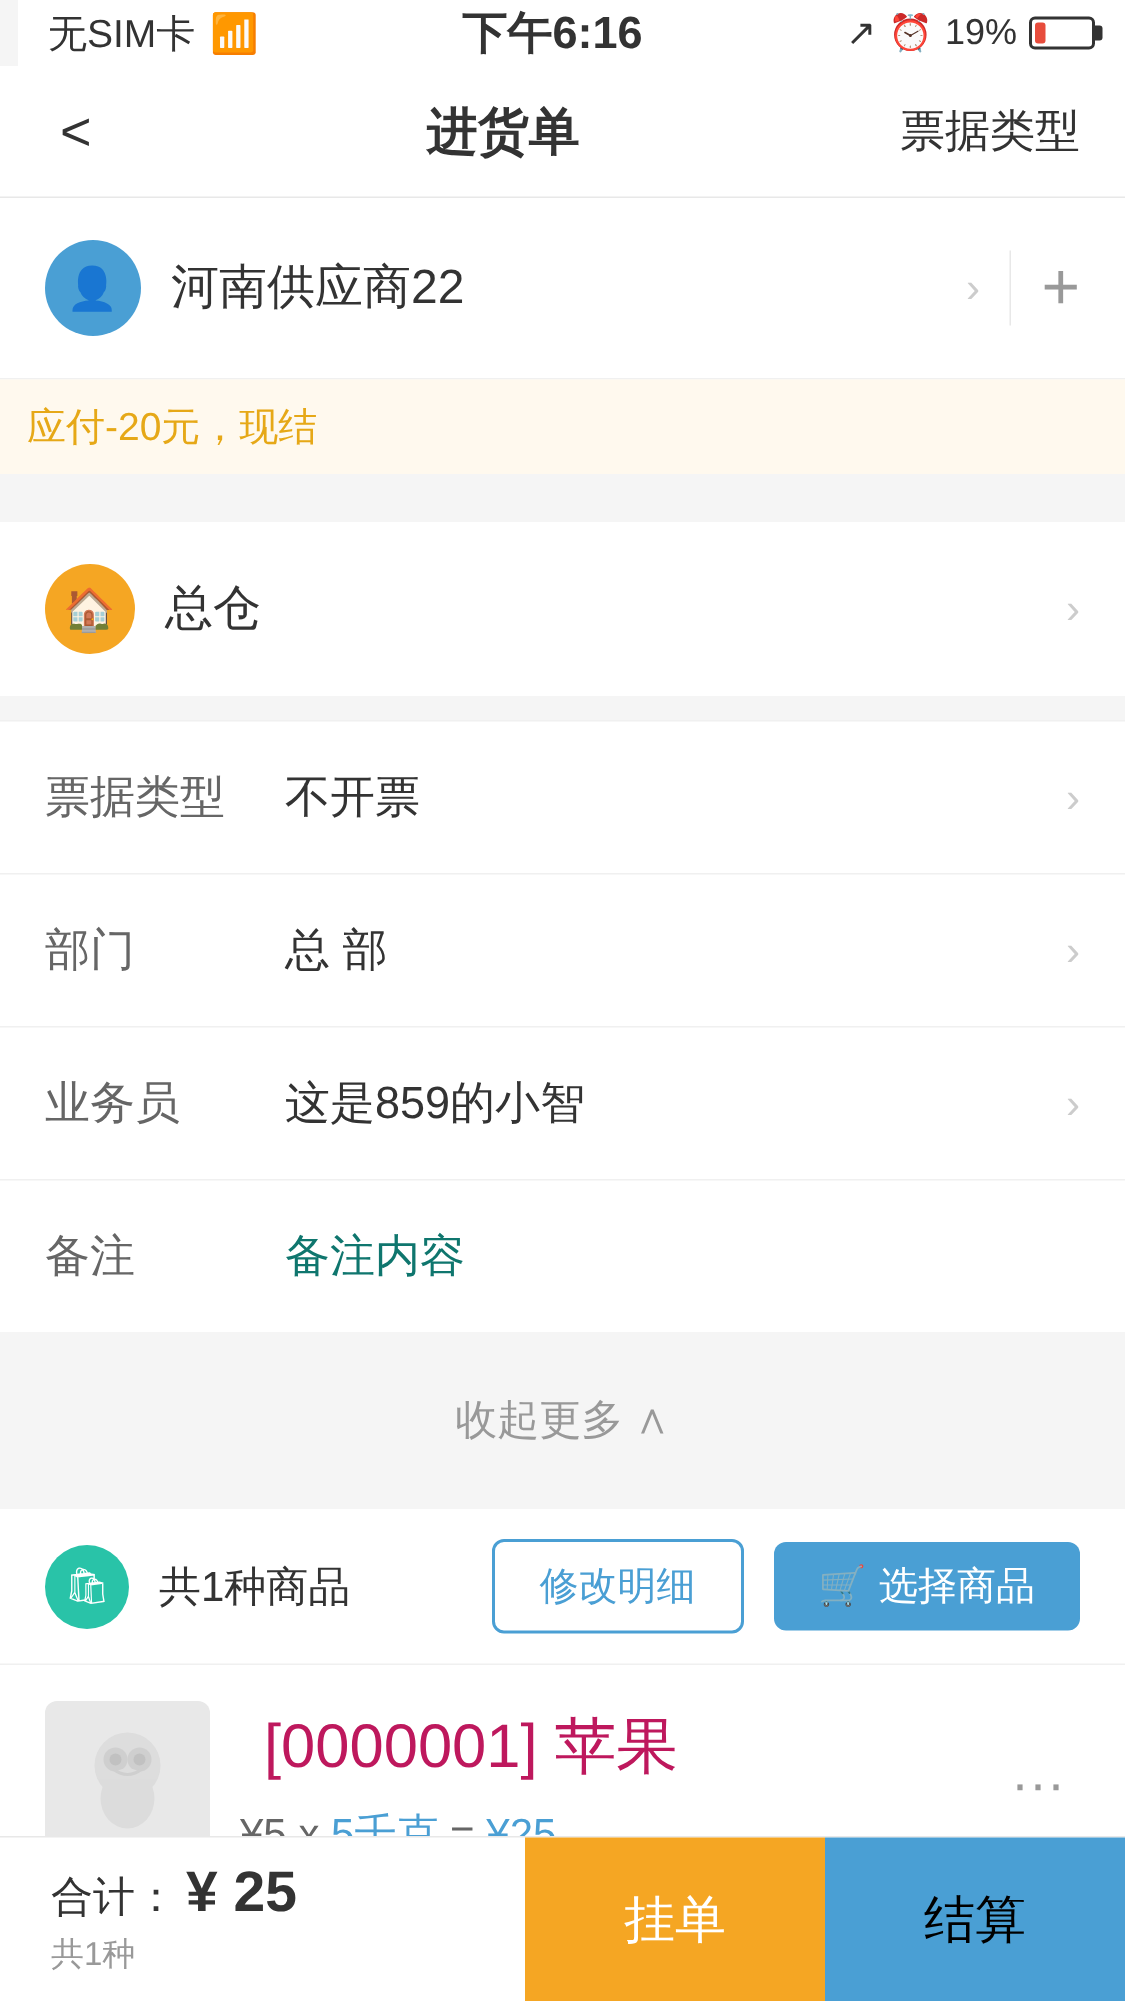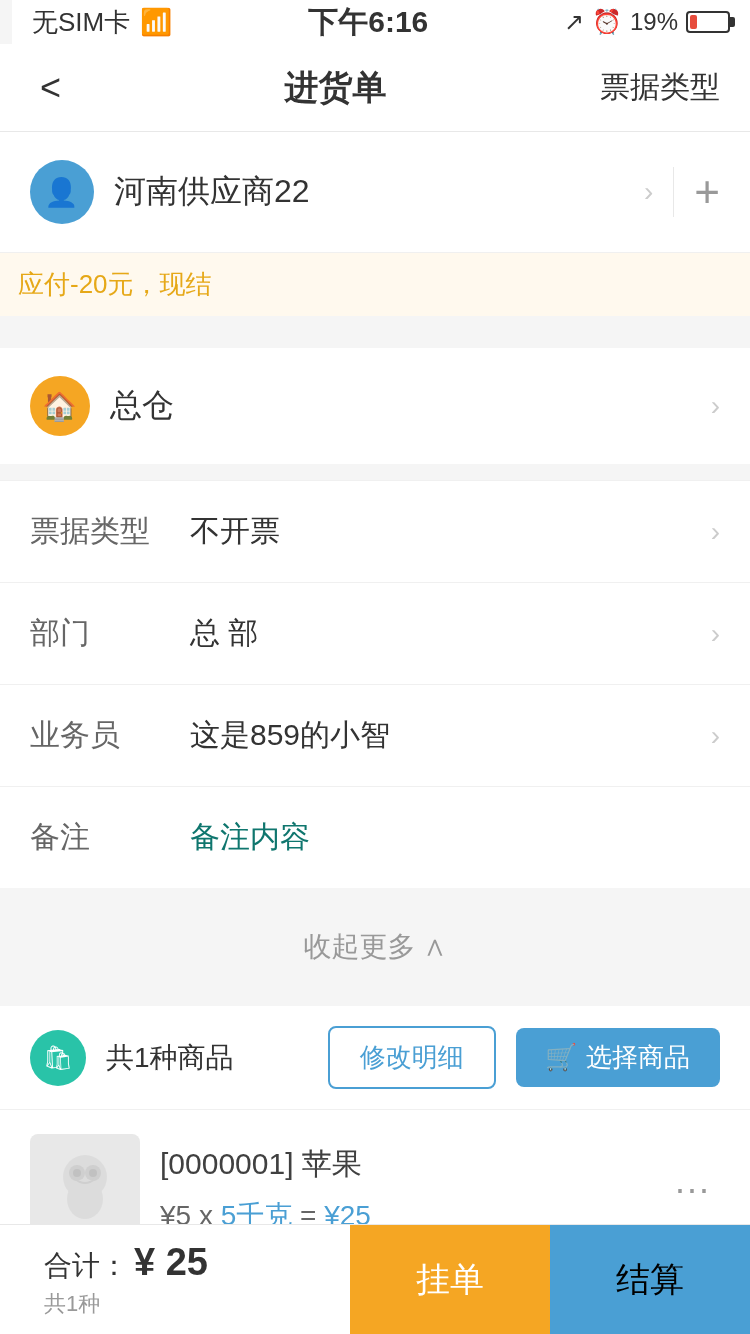--- a/index.html
+++ b/index.html
@@ -219,23 +219,24 @@
     .product-thumb {
       width: 110px; height: 110px; background: #e8e8e8; border-radius: 8px;
       display: flex; align-items: center; justify-content: center;
       flex-shrink: 0; overflow: hidden;
     }
     .product-thumb-owl {
       width: 80px; height: 80px; opacity: 0.4;
     }
     .product-info { flex: 1; }
     .product-name {
-      font-size: 30px;
-      color: #404040;
+      font-size: 41px;
+      color: #be185d;
       margin-bottom: 12px;
+      margin-left: 16px;
     }
     .product-price {
       font-size: 28px;
       color: #666;
     }
     .product-price .highlight {
       color: #4a9fd4;
     }
     .product-price .total {
       color: #4a9fd4;
@@ -255,21 +256,21 @@
       display: flex;
       align-items: stretch;
       background: #fff;
       border-top: 1px solid #e8e8e8;
     }
     .footer-total {
       flex: 1;
       display: flex;
       flex-direction: column;
       justify-content: center;
-      padding: 0 44px;
+      padding: 0 34px;
     }
     .footer-total-label {
       font-size: 28px;
       color: #333;
     }
     .footer-total-value {
       font-size: 38px;
       font-weight: 600;
       color: #333;
     }

